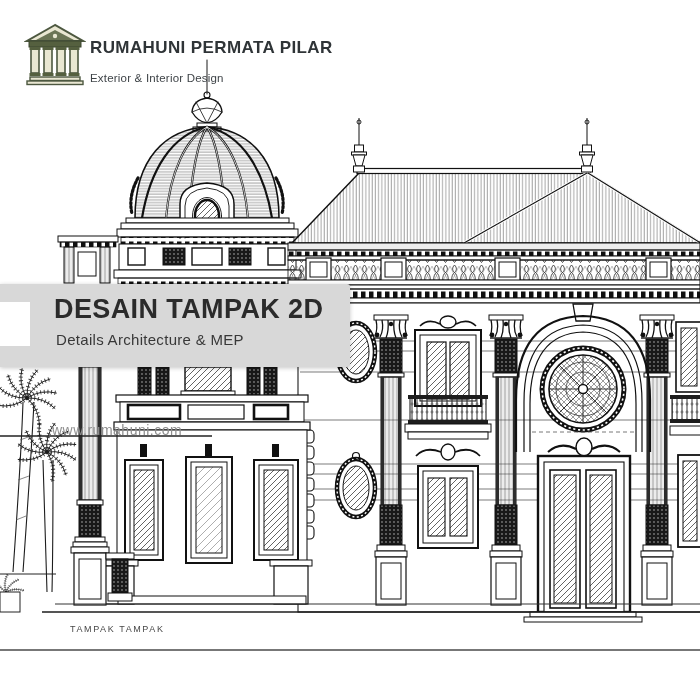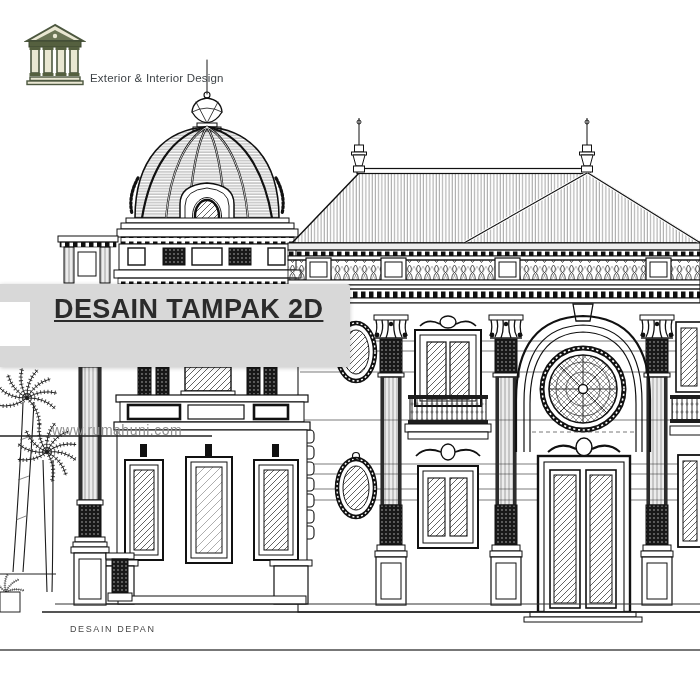--- a/index.html
+++ b/index.html
@@ -8,21 +8,21 @@
   .abs{position:absolute;}
   
   #header{left:0;top:0;width:700px;height:95px;z-index:30;}
   #logo{left:24px;top:22px;width:62px;height:64px;}
   #brand-name{left:90px;top:38px;font-size:17px;font-weight:bold;color:#2f3437;letter-spacing:.4px;}
   #brand-tagline{left:90px;top:72px;font-size:11.5px;color:#3f4448;letter-spacing:.2px;}
   
   #banner{left:0;top:284px;width:350px;height:83px;background:#d8d8d8;z-index:20;
           border-radius:0 3px 3px 0;box-shadow:0 1px 4px rgba(0,0,0,.22);}
   #banner-tab{left:0;top:18px;width:30px;height:44px;background:#ffffff;}
-  #banner-title{left:54px;top:10px;font-size:27px;font-weight:bold;color:#2b2b2b;letter-spacing:.4px;text-decoration:underline;}
+  #banner-title{left:54px;top:10px;font-size:27px;font-weight:bold;color:#2b2b2b;letter-spacing:.4px;}
   #banner-subtitle{left:56px;top:47px;font-size:15px;color:#383838;letter-spacing:.3px;}
   
   #watermark{left:52px;top:422px;font-size:14px;color:#8f8f8f;letter-spacing:.5px;z-index:15;}
   #caption{left:70px;top:624px;font-size:9px;color:#474747;letter-spacing:1.6px;z-index:15;}
   #drawing{left:0;top:0;z-index:5;}
 </style>
 </head>
 <body>
 
 <svg id="drawing" class="abs" width="700" height="700" viewBox="0 0 700 700">
@@ -442,22 +442,24 @@
       <rect x="31.5" y="25" width="11" height="3"></rect>
         <rect x="44.5" y="25" width="11" height="3"></rect>
       <rect x="5.5" y="51" width="11" height="3"></rect>
         <rect x="18.5" y="51" width="11" height="3"></rect>
       <rect x="31.5" y="51" width="11" height="3"></rect>
         <rect x="44.5" y="51" width="11" height="3"></rect>
     </g>
     <rect x="6" y="55" width="50" height="3.5" fill="#e9e7d2" stroke="#4d5840" stroke-width="1.4"></rect>
     <rect x="3" y="59" width="56" height="3.5" fill="#e9e7d2" stroke="#4d5840" stroke-width="1.4"></rect>
   </svg>
+  <div id="brand-name" class="abs">RUMAHUNI PERMATA PILAR</div>
   <div id="brand-tagline" class="abs">Exterior &amp; Interior Design</div>
 </div>
 
 <div id="banner" class="abs">
   <div id="banner-tab" class="abs"></div>
   <div id="banner-title" class="abs">DESAIN TAMPAK 2D</div>
+  <div id="banner-subtitle" class="abs">Details Architecture &amp; MEP</div>
 </div>
 
 <div id="watermark" class="abs">www.rumahuni.com</div>
-<div id="caption" class="abs">DESAIN DEPAN</div>
+<div id="caption" class="abs">TAMPAK TAMPAK</div>
 
 </body></html>

